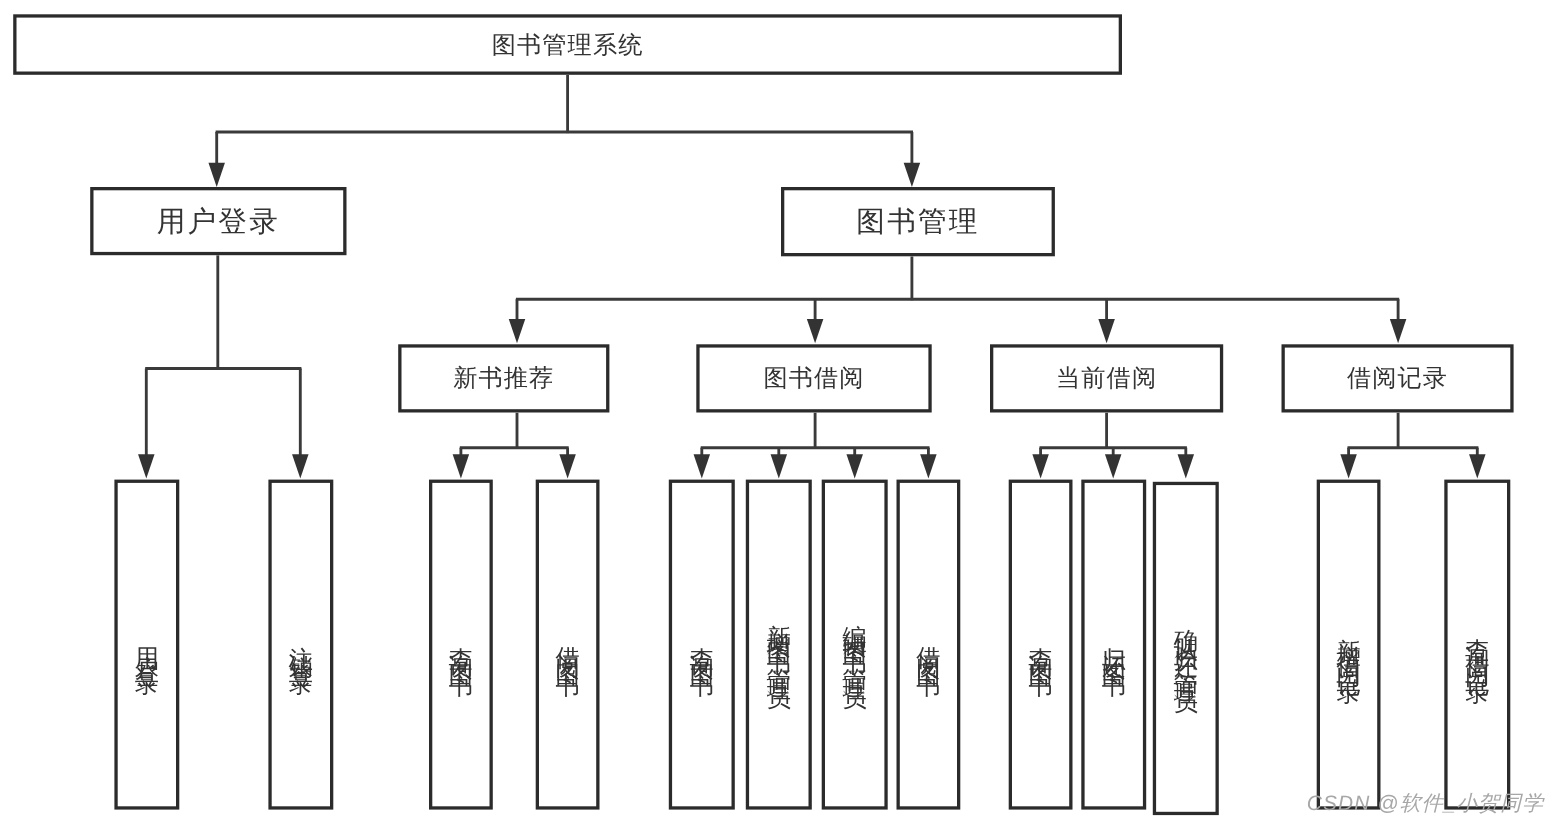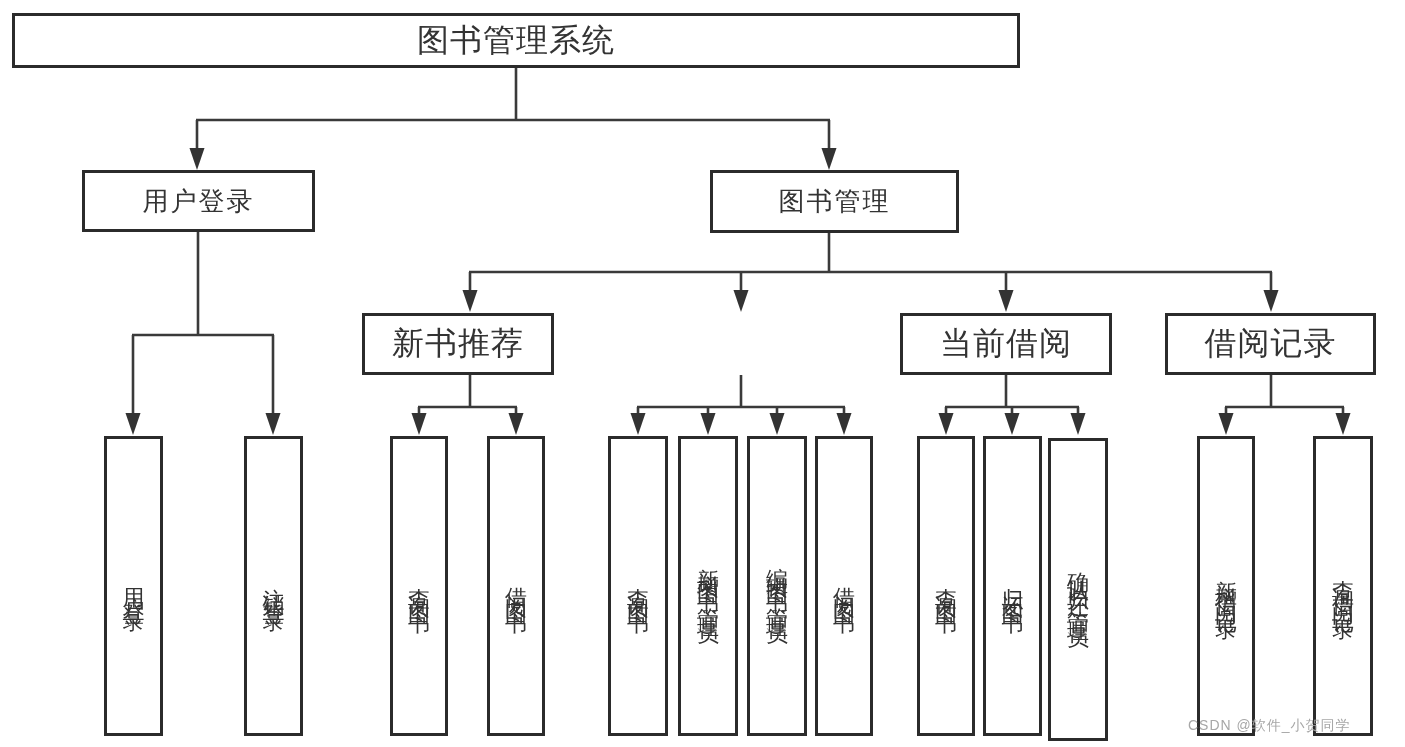--- a/index.html
+++ b/index.html
@@ -11,31 +11,31 @@
   }
   svg.connectors { position:absolute; left:0; top:0; }
   svg.connectors line { stroke:#3a3a3a; stroke-width:2.6; }
   svg.connectors polygon { fill:#333333; }
   .box {
     position:absolute; box-sizing:border-box;
     background:#ffffff; border:3px solid #2b2b2b;
     display:flex; align-items:center; justify-content:center;
     text-align:center; color:#333333;
   }
-  .box.h  { font-size:32px; letter-spacing:1px; }
+  .box.h  { font-size:22px; letter-spacing:1px; }
   .box.h2 { font-size:26px; letter-spacing:2px; }
   .box.v {
     writing-mode:vertical-rl; text-orientation:mixed;
     font-size:22px; letter-spacing:8px;
     top:436px; height:300px;
   }
   .watermark {
     position:absolute; left:1188px; top:717px;
-    font-size:14px; letter-spacing:1px;
-    color:#a7a7a7; white-space:nowrap; z-index:5;
+    font-size:19px; letter-spacing:1px;
+    color:#a7a7a7; white-space:nowrap; z-index:5;font-style:italic;
   }
 </style>
 </head>
 <body>
 
 <div class="canvas">
 
   <svg class="connectors" width="1405" height="747" aria-hidden="true">
     <g>
       <line x1="516" y1="68" x2="516" y2="121"></line>
@@ -104,20 +104,21 @@
       <polygon points="1335.5,413 1350.5,413 1343,435"></polygon>
     </g>
   </svg>
 
   <div class="box h" style="left:12px; top:13px; width:1008px; height:55px;">图书管理系统</div>
 
   <div class="box h2" style="left:82px; top:170px; width:233px; height:62px;">用户登录</div>
   <div class="box h2" style="left:710px; top:170px; width:249px; height:63px;">图书管理</div>
 
   <div class="box h" style="left:362px; top:313px; width:192px; height:62px;font-family:Liberation Mono, monospace;">新书推荐</div>
+  <div class="box h" style="left:633px; top:313px; width:214px; height:62px;">图书借阅</div>
   <div class="box h" style="left:900px; top:313px; width:212px; height:62px;font-family:Liberation Serif, serif;">当前借阅</div>
   <div class="box h" style="left:1165px; top:313px; width:211px; height:62px;">借阅记录</div>
 
   <div class="box v" style="left:104px; width:59px;">用户登录</div>
   <div class="box v" style="left:244px; width:59px;">注销登录</div>
 
   <div class="box v" style="left:390px; width:58px;">查询图书</div>
   <div class="box v" style="left:487px; width:58px;">借阅图书</div>
 
   <div class="box v" style="left:608px; width:60px;">查询图书</div>

